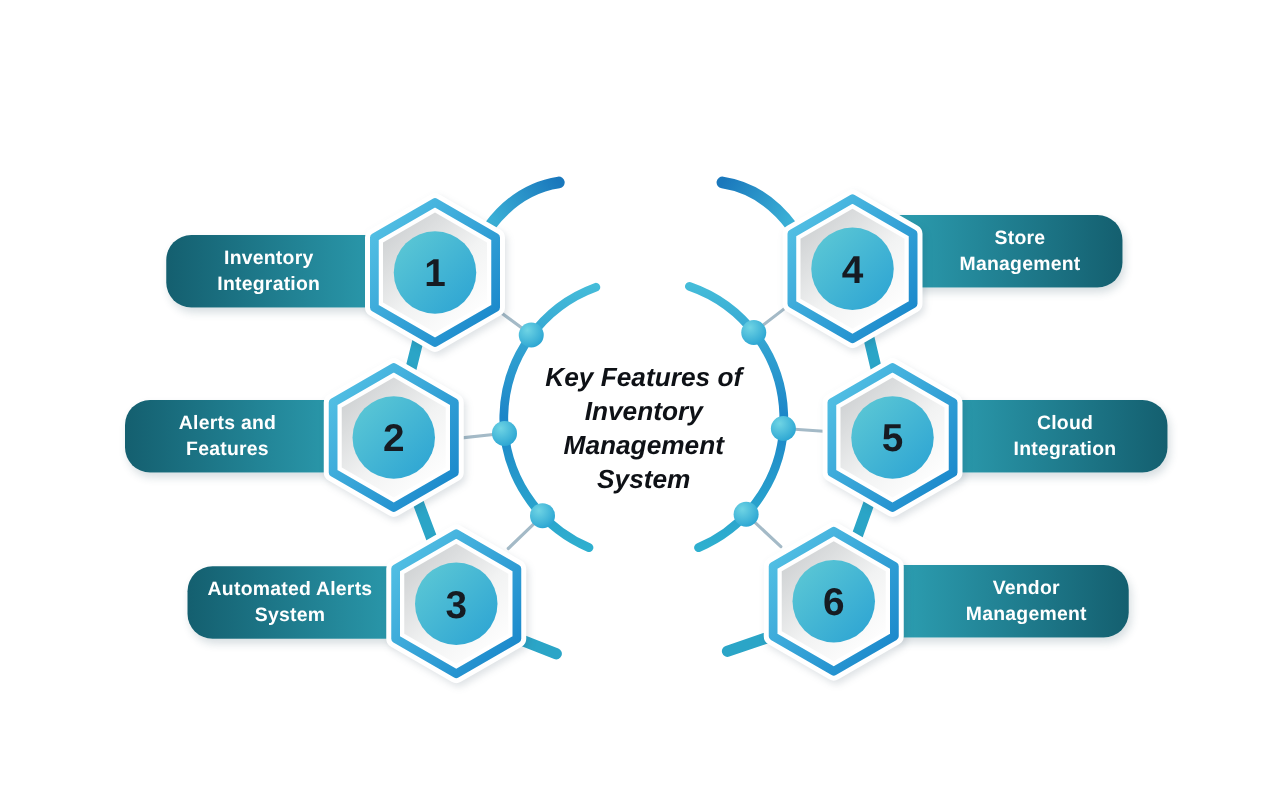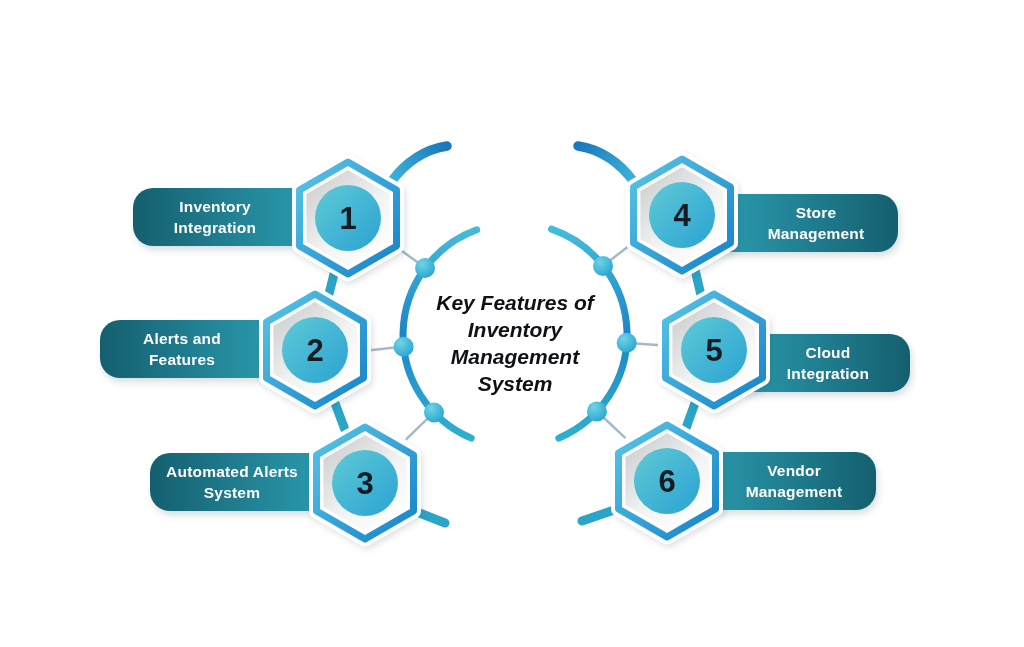--- a/index.html
+++ b/index.html
@@ -170,55 +170,55 @@
     <svg width="116" height="128" viewBox="0 0 116 128">
       <polygon points="58,8 106.5,36 106.5,92 58,120 9.5,92 9.5,36" fill="#ffffff" stroke="#ffffff" stroke-width="15" stroke-linejoin="round"></polygon>
       <polygon points="58,8 106.5,36 106.5,92 58,120 9.5,92 9.5,36" fill="#ffffff" stroke="url(#gradHexStroke)" stroke-width="7" stroke-linejoin="round"></polygon>
       <polygon points="58,16 99.6,40 99.6,88 58,112 16.4,88 16.4,40" fill="url(#gradHexFill)"></polygon>
     </svg>
     <div class="num-circle">
       <span>3</span>
     </div>
   </div>
 
-  <div class="pill right" style="left:676px;top:194px;">
+  <div class="pill right" style="left:676px;top:172px;">
     <div class="pill-label">
       <span>Store</span>
       <span>Management</span>
     </div>
   </div>
   <div class="hex" style="left:624px;top:151px;">
     <svg width="116" height="128" viewBox="0 0 116 128">
       <polygon points="58,8 106.5,36 106.5,92 58,120 9.5,92 9.5,36" fill="#ffffff" stroke="#ffffff" stroke-width="15" stroke-linejoin="round"></polygon>
       <polygon points="58,8 106.5,36 106.5,92 58,120 9.5,92 9.5,36" fill="#ffffff" stroke="url(#gradHexStroke)" stroke-width="7" stroke-linejoin="round"></polygon>
       <polygon points="58,16 99.6,40 99.6,88 58,112 16.4,88 16.4,40" fill="url(#gradHexFill)"></polygon>
     </svg>
     <div class="num-circle">
       <span>4</span>
     </div>
   </div>
 
-  <div class="pill right" style="left:688px;top:320px;margin-top:14px;">
+  <div class="pill right" style="left:712px;top:320px;">
     <div class="pill-label">
       <span>Cloud</span>
       <span>Integration</span>
     </div>
   </div>
   <div class="hex" style="left:656px;top:286px;">
     <svg width="116" height="128" viewBox="0 0 116 128">
       <polygon points="58,8 106.5,36 106.5,92 58,120 9.5,92 9.5,36" fill="#ffffff" stroke="#ffffff" stroke-width="15" stroke-linejoin="round"></polygon>
       <polygon points="58,8 106.5,36 106.5,92 58,120 9.5,92 9.5,36" fill="#ffffff" stroke="url(#gradHexStroke)" stroke-width="7" stroke-linejoin="round"></polygon>
       <polygon points="58,16 99.6,40 99.6,88 58,112 16.4,88 16.4,40" fill="url(#gradHexFill)"></polygon>
     </svg>
     <div class="num-circle">
       <span>5</span>
     </div>
   </div>
 
-  <div class="pill right" style="left:654px;top:452px;">
+  <div class="pill right" style="left:681px;top:452px;">
     <div class="pill-label">
       <span>Vendor</span>
       <span>Management</span>
     </div>
   </div>
   <div class="hex" style="left:609px;top:417px;">
     <svg width="116" height="128" viewBox="0 0 116 128">
       <polygon points="58,8 106.5,36 106.5,92 58,120 9.5,92 9.5,36" fill="#ffffff" stroke="#ffffff" stroke-width="15" stroke-linejoin="round"></polygon>
       <polygon points="58,8 106.5,36 106.5,92 58,120 9.5,92 9.5,36" fill="#ffffff" stroke="url(#gradHexStroke)" stroke-width="7" stroke-linejoin="round"></polygon>
       <polygon points="58,16 99.6,40 99.6,88 58,112 16.4,88 16.4,40" fill="url(#gradHexFill)"></polygon>

